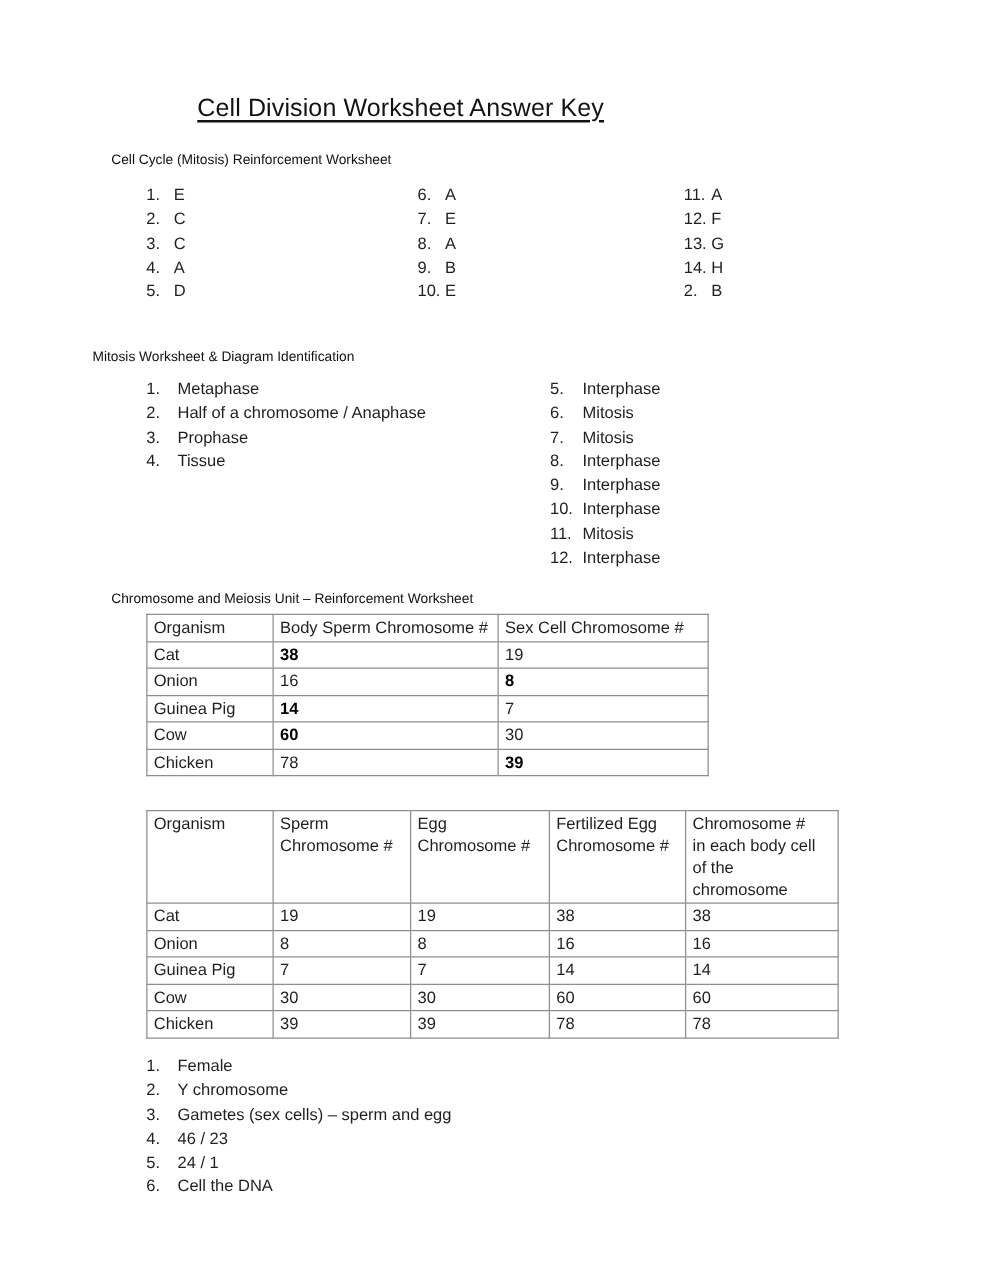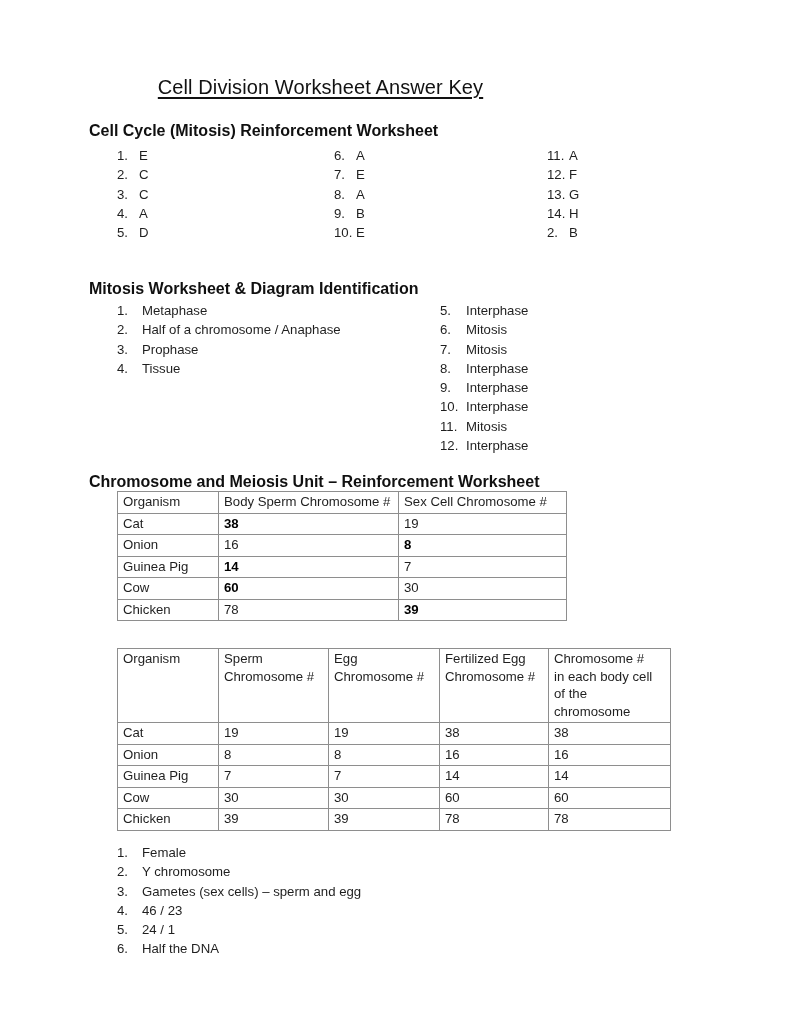--- a/index.html
+++ b/index.html
@@ -34,27 +34,27 @@
     color: #121212;
   }
   .doc-title span {
     text-decoration: underline;
     text-underline-offset: 3px;
   }
 
   
   .section-heading {
     position: absolute;
-    font-size: 16px;
-    font-weight: 700;
+    font-size: 11px;
+    font-weight: 400;
     color: #101010;
     white-space: nowrap;
   }
   #heading-cell-cycle { left: 89px; top: 122px; }
-  #heading-mitosis    { left: 89px; top: 280px; text-align: center; }
+  #heading-mitosis    { left: 74px; top: 280px; text-align: center; }
   #heading-meiosis    { left: 89px; top: 473px; text-align: center; }
 
   
   .num-list {
     position: absolute;
     margin: 0;
     padding: 0;
     list-style: none;
   }
   .num-list li {
@@ -398,17 +398,17 @@
     <li>
         <span class="num">4.</span>
         <span class="txt">46 / 23</span>
       </li>
     <li>
         <span class="num">5.</span>
         <span class="txt">24 / 1</span>
       </li>
     <li>
         <span class="num">6.</span>
-        <span class="txt">Half the DNA</span>
+        <span class="txt">Cell the DNA</span>
       </li>
   </ul>
 
 </div>
 
 </body></html>

